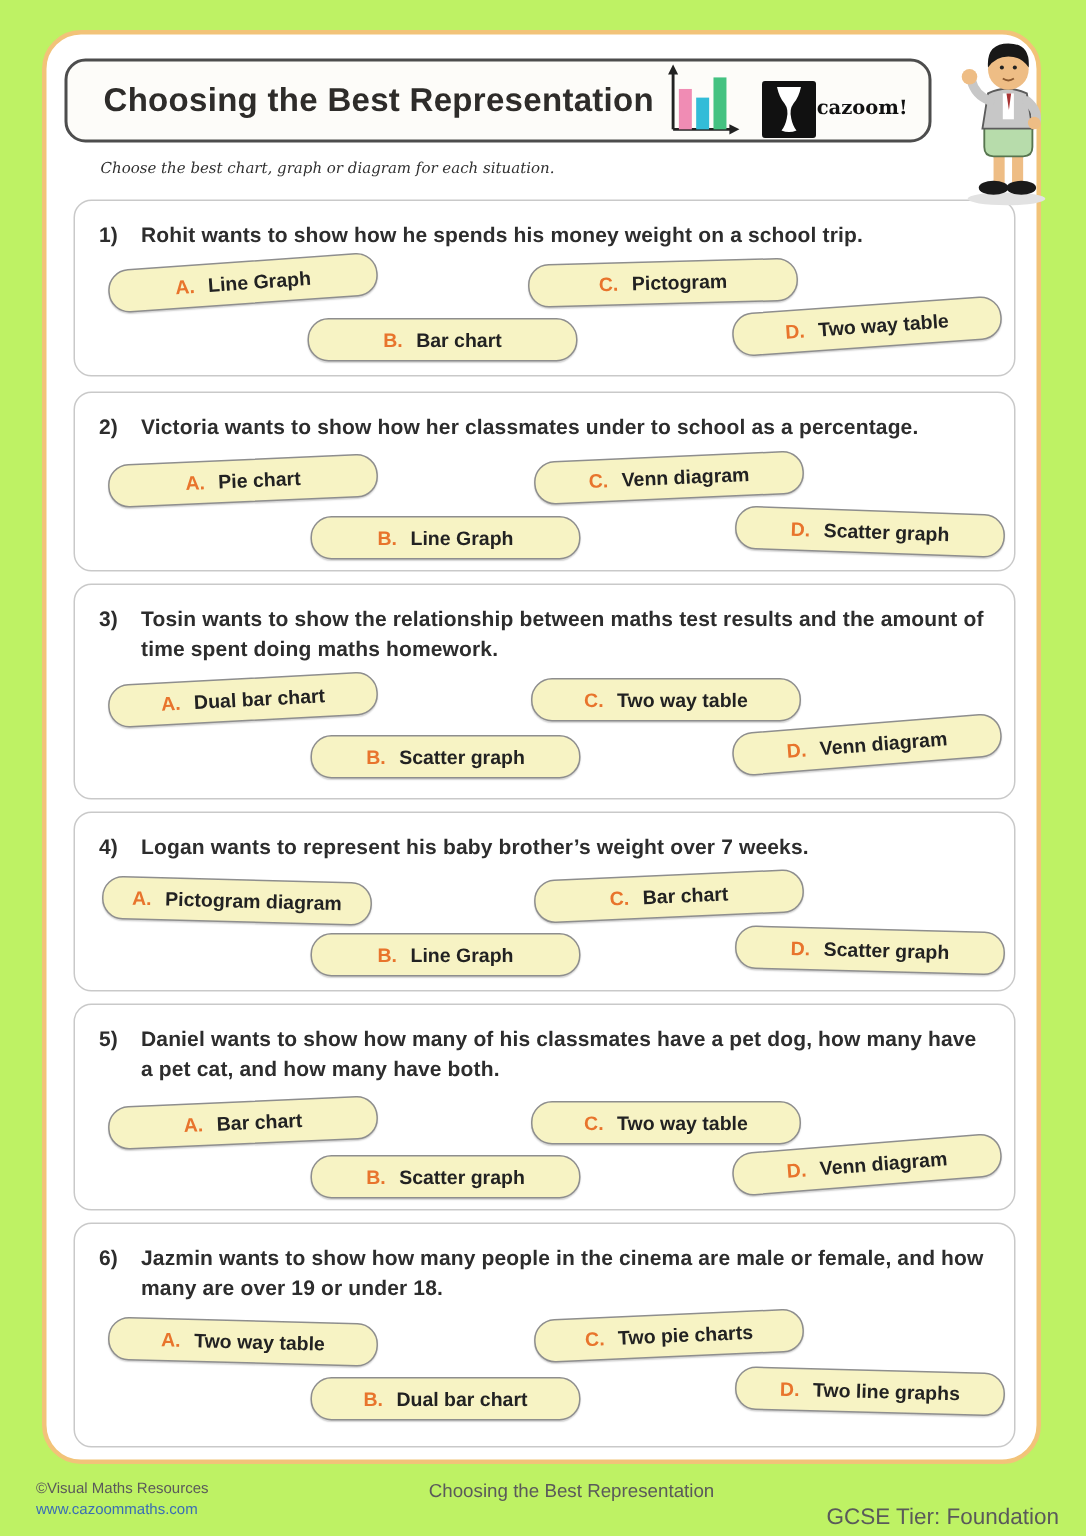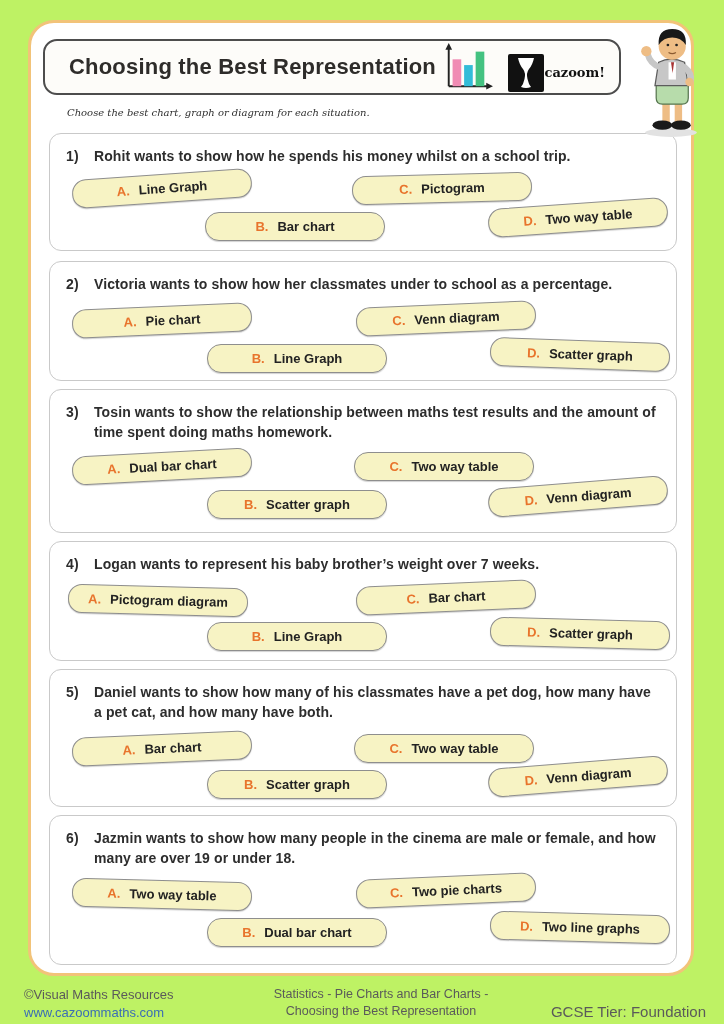--- a/index.html
+++ b/index.html
@@ -81,21 +81,21 @@
   .q5 .slot-a { left:22px;  top:64px;  transform:rotate(-2.5deg); }
   .q5 .slot-c { left:304px; top:64px; }
   .q5 .slot-b { left:157px; top:100px; }
   .q5 .slot-d { left:438px; top:92px;  transform:rotate(-4.5deg); }
   .q6 .slot-a { left:22px;  top:64px;  transform:rotate(1.5deg); }
   .q6 .slot-c { left:306px; top:60px;  transform:rotate(-2.5deg); }
   .q6 .slot-b { left:157px; top:102px; }
   .q6 .slot-d { left:440px; top:97px;  transform:rotate(1.5deg); }
   
   .footer-left {
-    position:absolute; left:24px; top:986px; font-size:13px;
+    position:absolute; left:24px; top:986px; font-size:10px;
     color:#5a5a5a; line-height:1.35;
   }
   .footer-link { color:#3a6db5; cursor:pointer; }
   .footer-center {
     position:absolute; left:240px; top:986px; width:282px; text-align:center;
     font-size:12.5px; color:#5a5a5a; line-height:1.35;
   }
   .footer-right {
     position:absolute; right:18px; top:1003px; font-size:15px; color:#5a5a5a;
   }
@@ -126,21 +126,21 @@
           <span class="cazoom-word">cazoom!</span>
         </span>
       </span>
     </div>
 
     <div class="subtitle">Choose the best chart, graph or diagram for each situation.</div>
 
     <section class="qbox q1">
       <div class="q-line">
         <span class="q-num">1)</span>
-        <span class="q-text">Rohit wants to show how he spends his money whilst on a school trip.</span>
+        <span class="q-text">Rohit wants to show how he spends his money weight on a school trip.</span>
       </div>
       <div class="opt slot-a">
         <span class="opt-letter">A.</span>
         <span class="opt-label">Line Graph</span>
       </div>
       <div class="opt slot-b">
         <span class="opt-letter">B.</span>
         <span class="opt-label">Bar chart</span>
       </div>
       <div class="opt slot-c">
@@ -288,17 +288,16 @@
     <circle cx="27.5" cy="15" r="1.1" fill="#222"></circle>
     <circle cx="34.5" cy="15" r="1.1" fill="#222"></circle>
     <path d="M28 21 q3 2 6 0" stroke="#8a5a30" stroke-width="1" fill="none"></path>
   </svg>
 
   <div class="footer-left">
     <div>©Visual Maths Resources</div>
     <a class="footer-link">www.cazoommaths.com</a>
   </div>
   <div class="footer-center">
-    <div>Statistics - Pie Charts and Bar Charts -</div>
     <div>Choosing the Best Representation</div>
   </div>
   <div class="footer-right">GCSE Tier: Foundation</div>
 </div>
 
 </body></html>

